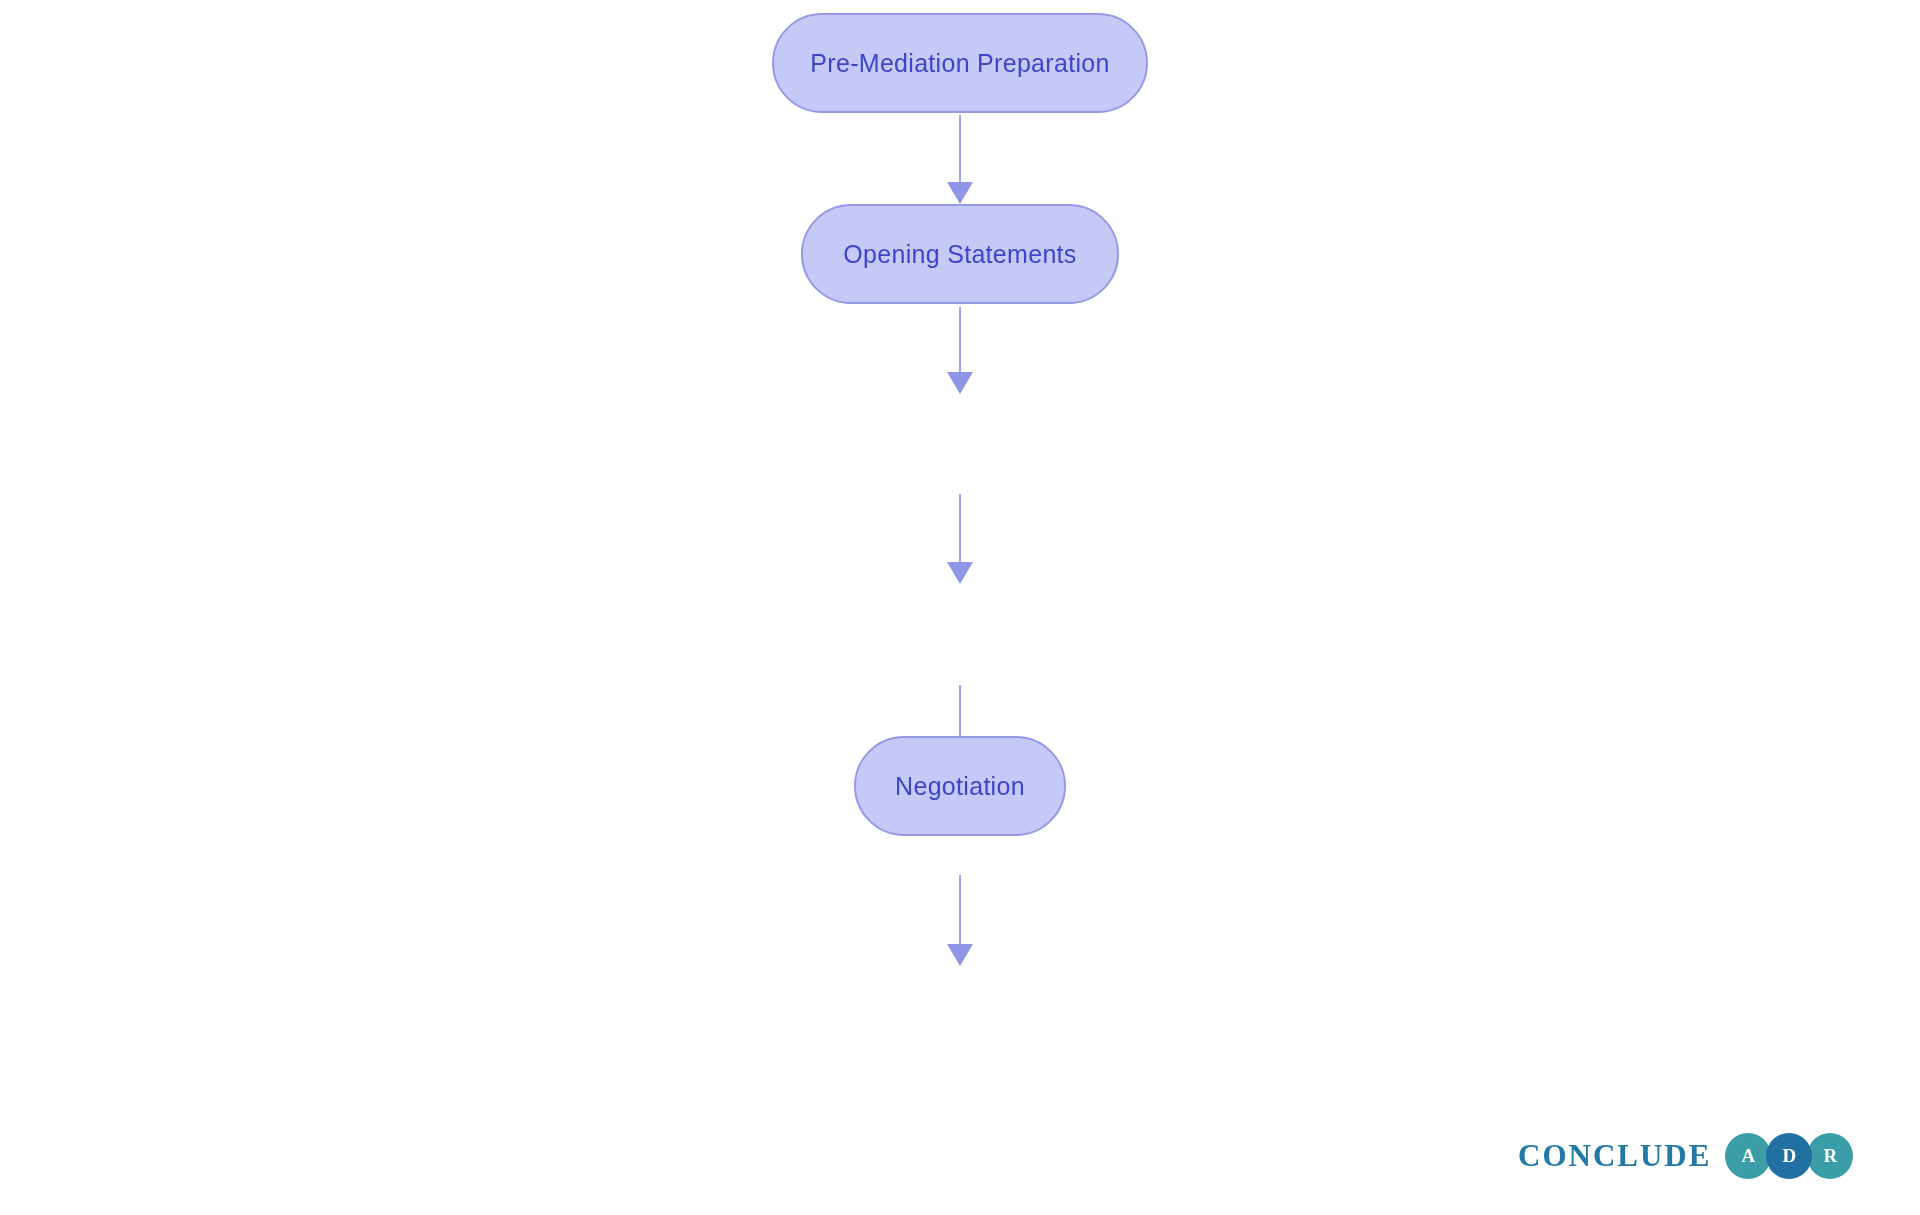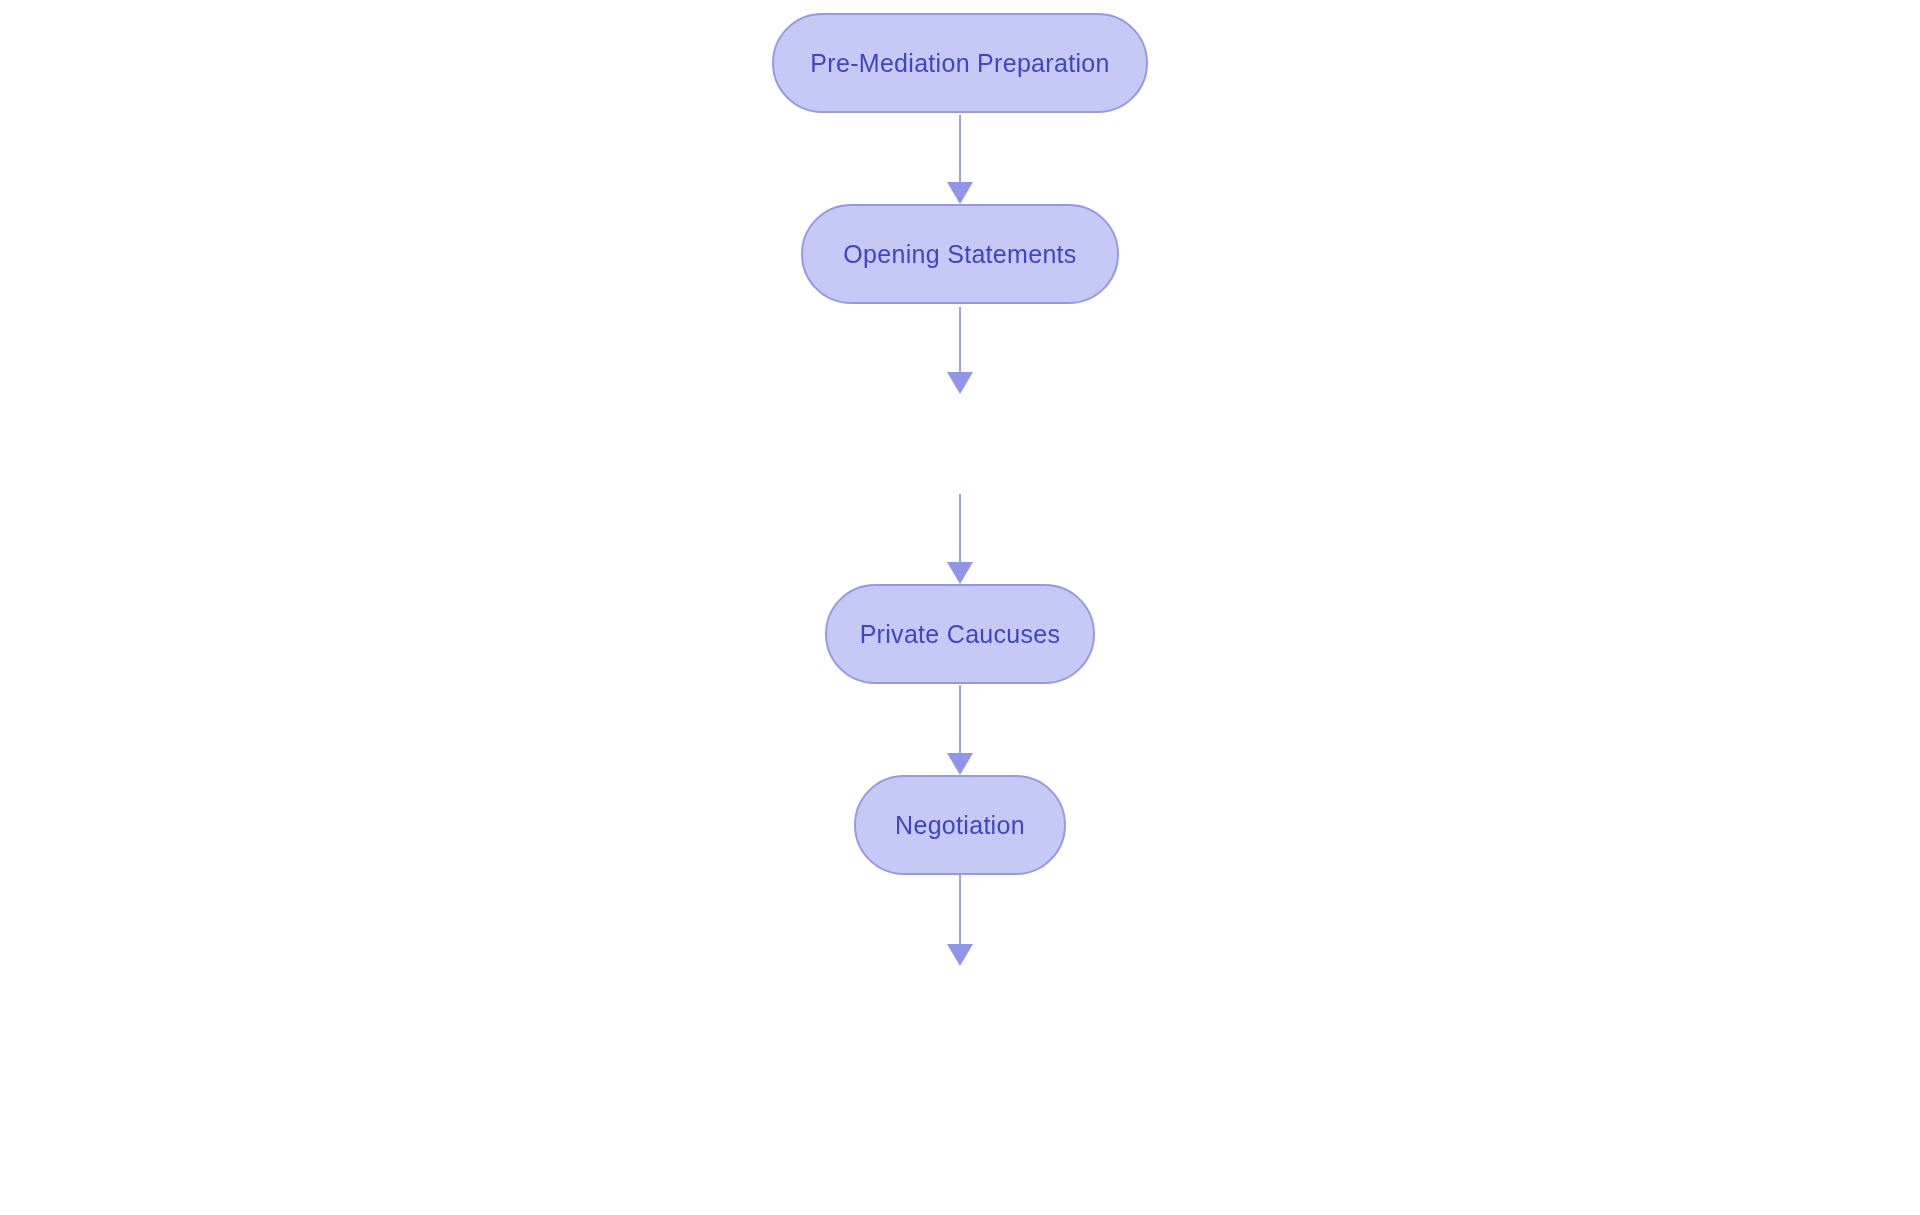--- a/index.html
+++ b/index.html
@@ -108,33 +108,38 @@
     <div class="shaft"></div>
     <div class="head"></div>
   </div>
 
 
   <div class="flow-arrow" style="top:494px; height:90px;">
     <div class="shaft"></div>
     <div class="head"></div>
   </div>
 
-  <div class="flow-node" style="top:584px; width:270px;">
-    <span>Private Caucuses</span>
-  </div>
 
   <div class="flow-arrow" style="top:685px; height:90px;">
     <div class="shaft"></div>
     <div class="head"></div>
   </div>
 
-  <div class="flow-node" style="top:775px; width:212px;">
+  <div class="flow-node" style="top:736px; width:212px;">
     <span>Negotiation</span>
   </div>
 
   <div class="flow-arrow" style="top:875px; height:91px;">
     <div class="shaft"></div>
     <div class="head"></div>
   </div>
 
 
+  <div class="logo">
+    <span class="wordmark">CONCLUDE</span>
+    <span class="badges">
+      <span class="badge badge-a">A</span>
+      <span class="badge badge-d">D</span>
+      <span class="badge badge-r">R</span>
+    </span>
+  </div>
 
 </div>
 
 </body></html>

